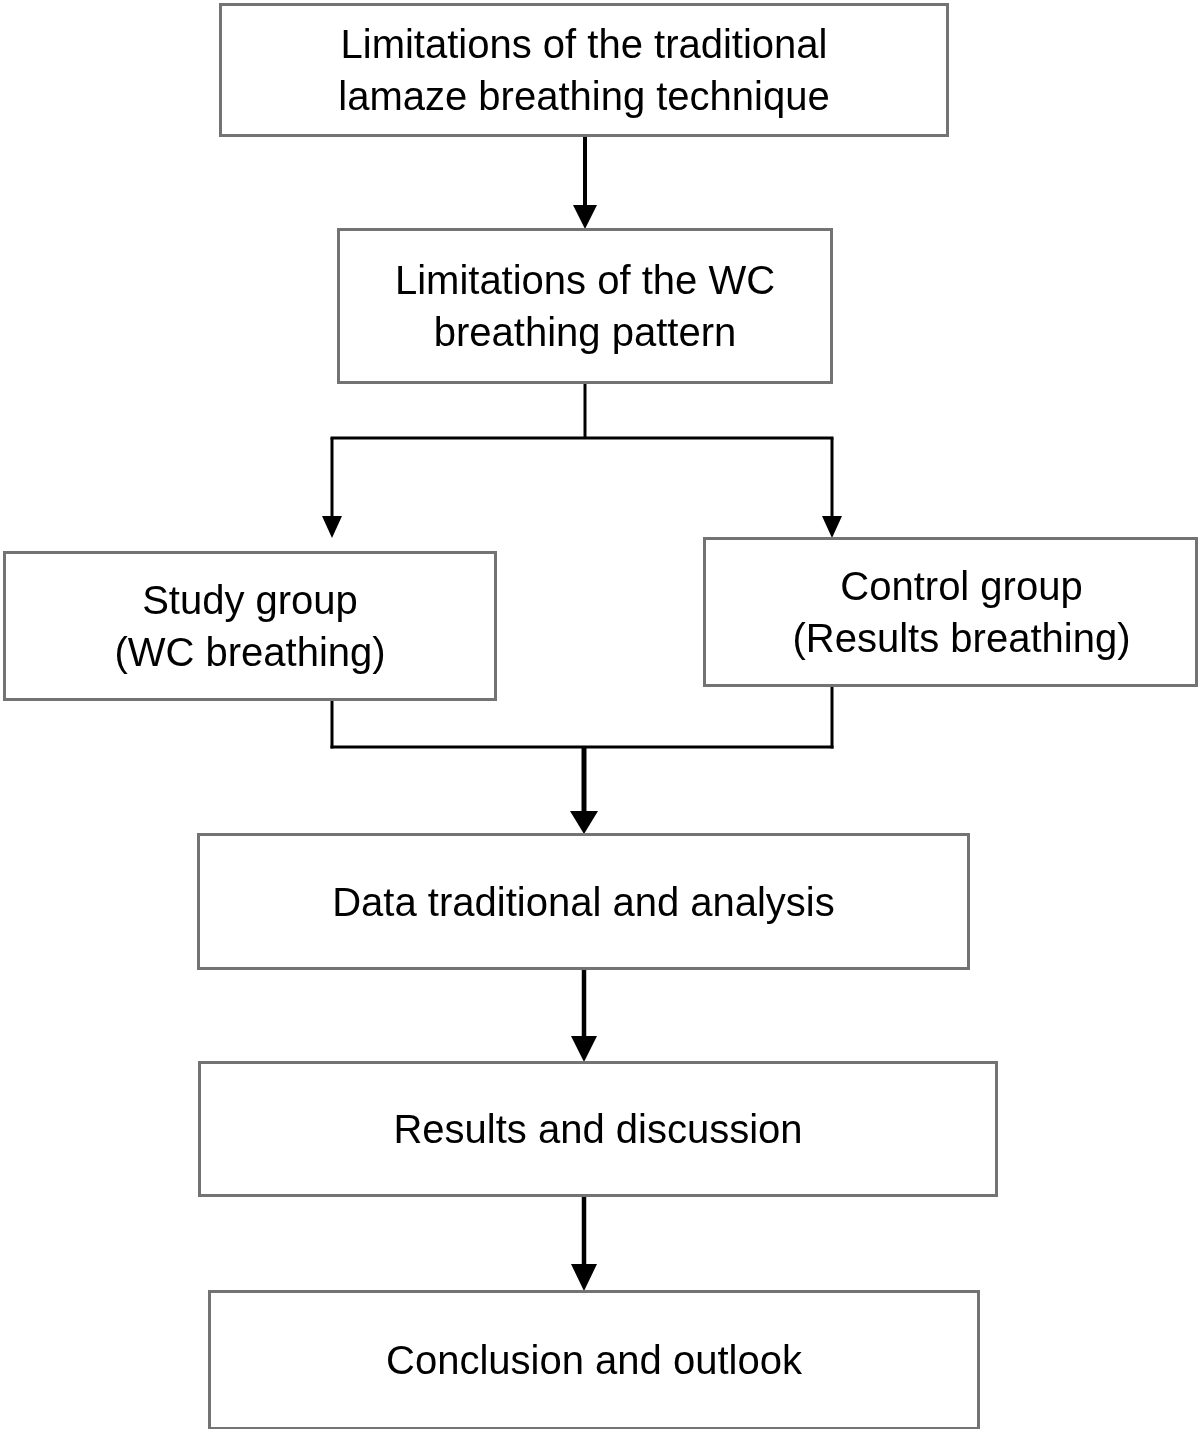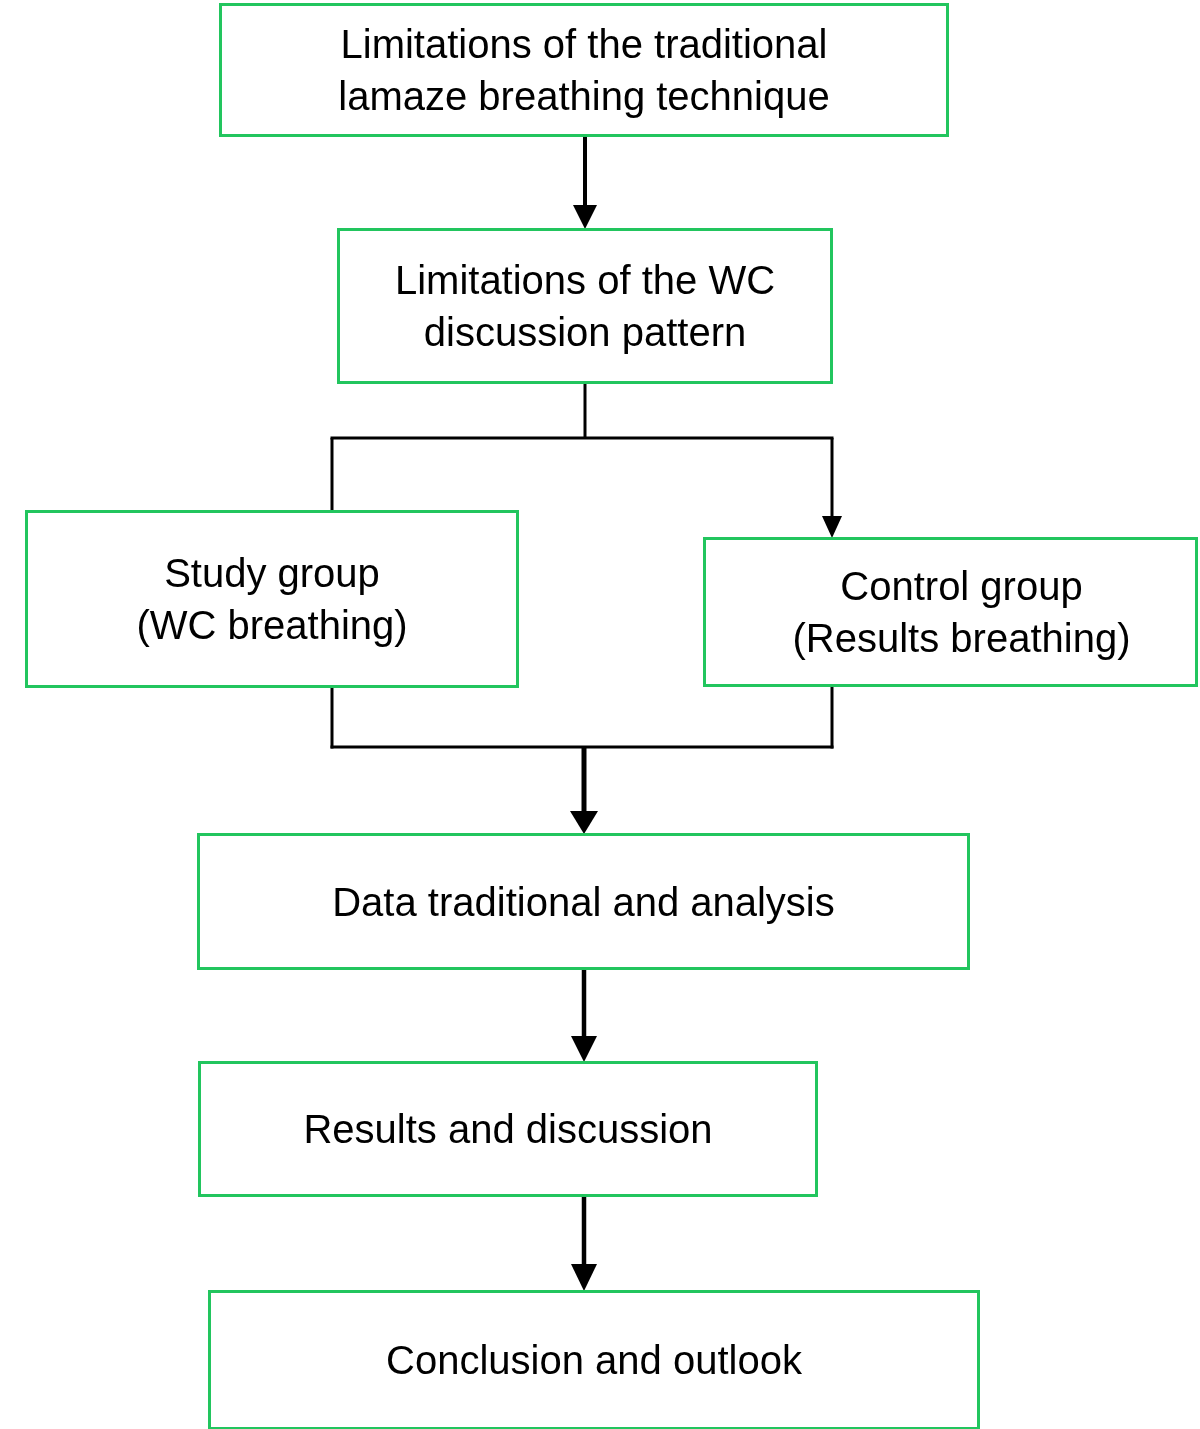--- a/index.html
+++ b/index.html
@@ -20,38 +20,38 @@
     position: absolute;
     left: 0;
     top: 0;
     width: 1200px;
     height: 1429px;
   }
   .node {
     position: absolute;
     box-sizing: border-box;
     background: #ffffff;
-    border: 3px solid #22c55e;
+    border: 3px solid #737373;
     display: flex;
     flex-direction: column;
     align-items: center;
     justify-content: center;
     text-align: center;
     font-size: 40px;
     line-height: 52px;
     letter-spacing: 0px;
   }
   .node .line { display: block; white-space: nowrap; }
 
   .node-limitations { left: 219px; top: 3px;    width: 730px; height: 134px; }
   .node-introduction{ left: 337px; top: 228px;  width: 496px; height: 156px; }
-  .node-study       { left: 3px;   top: 510px;  width: 494px; height: 178px; margin-left: 22px; }
+  .node-study       { left: 3px;   top: 551px;  width: 494px; height: 150px; }
   .node-control     { left: 703px; top: 537px;  width: 495px; height: 150px; padding-left: 22px; }
   .node-data        { left: 197px; top: 833px;  width: 773px; height: 137px; }
-  .node-results     { left: 198px; top: 1061px; width: 620px; height: 136px; align-items: center; }
+  .node-results     { left: 198px; top: 1061px; width: 800px; height: 136px; align-items: center; }
   .node-conclusion  { left: 208px; top: 1290px; width: 772px; height: 140px; }
 </style>
 </head>
 <body>
 
 <div class="canvas">
 
   <svg class="connectors" viewBox="0 0 1200 1429" xmlns="http://www.w3.org/2000/svg">
 
     <g>
@@ -87,21 +87,21 @@
     </g>
   </svg>
 
   <div class="node node-limitations">
     <span class="line">Limitations of the traditional</span>
     <span class="line">lamaze breathing technique</span>
   </div>
 
   <div class="node node-introduction">
     <span class="line">Limitations of the WC</span>
-    <span class="line">discussion pattern</span>
+    <span class="line">breathing pattern</span>
   </div>
 
   <div class="node node-study">
     <span class="line">Study group</span>
     <span class="line">(WC breathing)</span>
   </div>
 
   <div class="node node-control">
     <span class="line">Control group</span>
     <span class="line">(Results breathing)</span>

